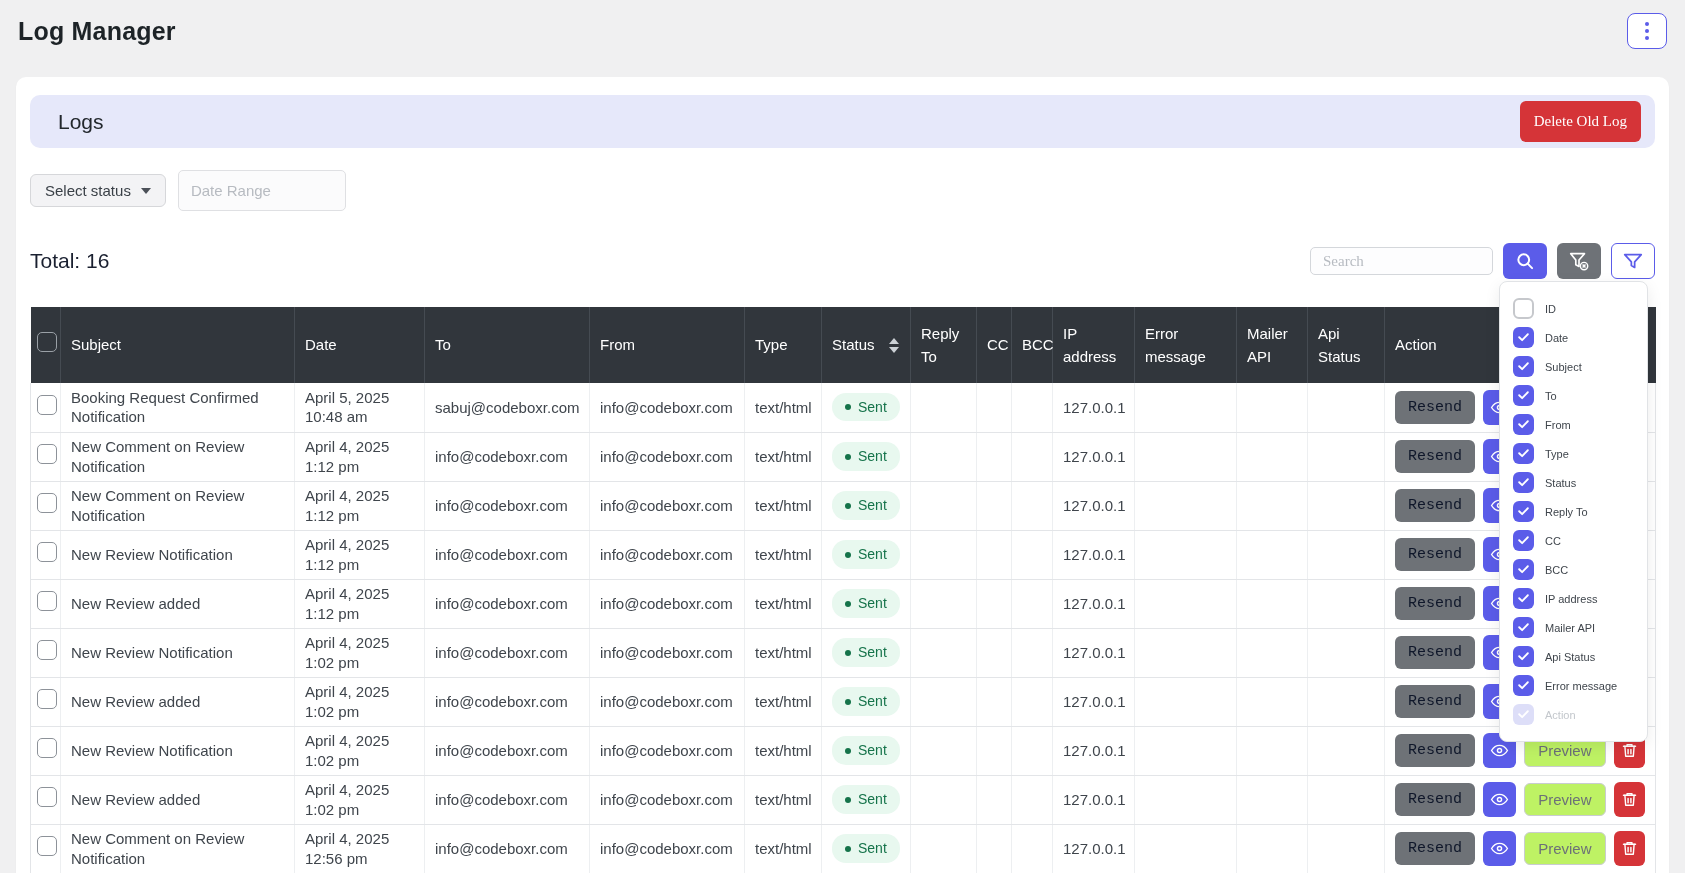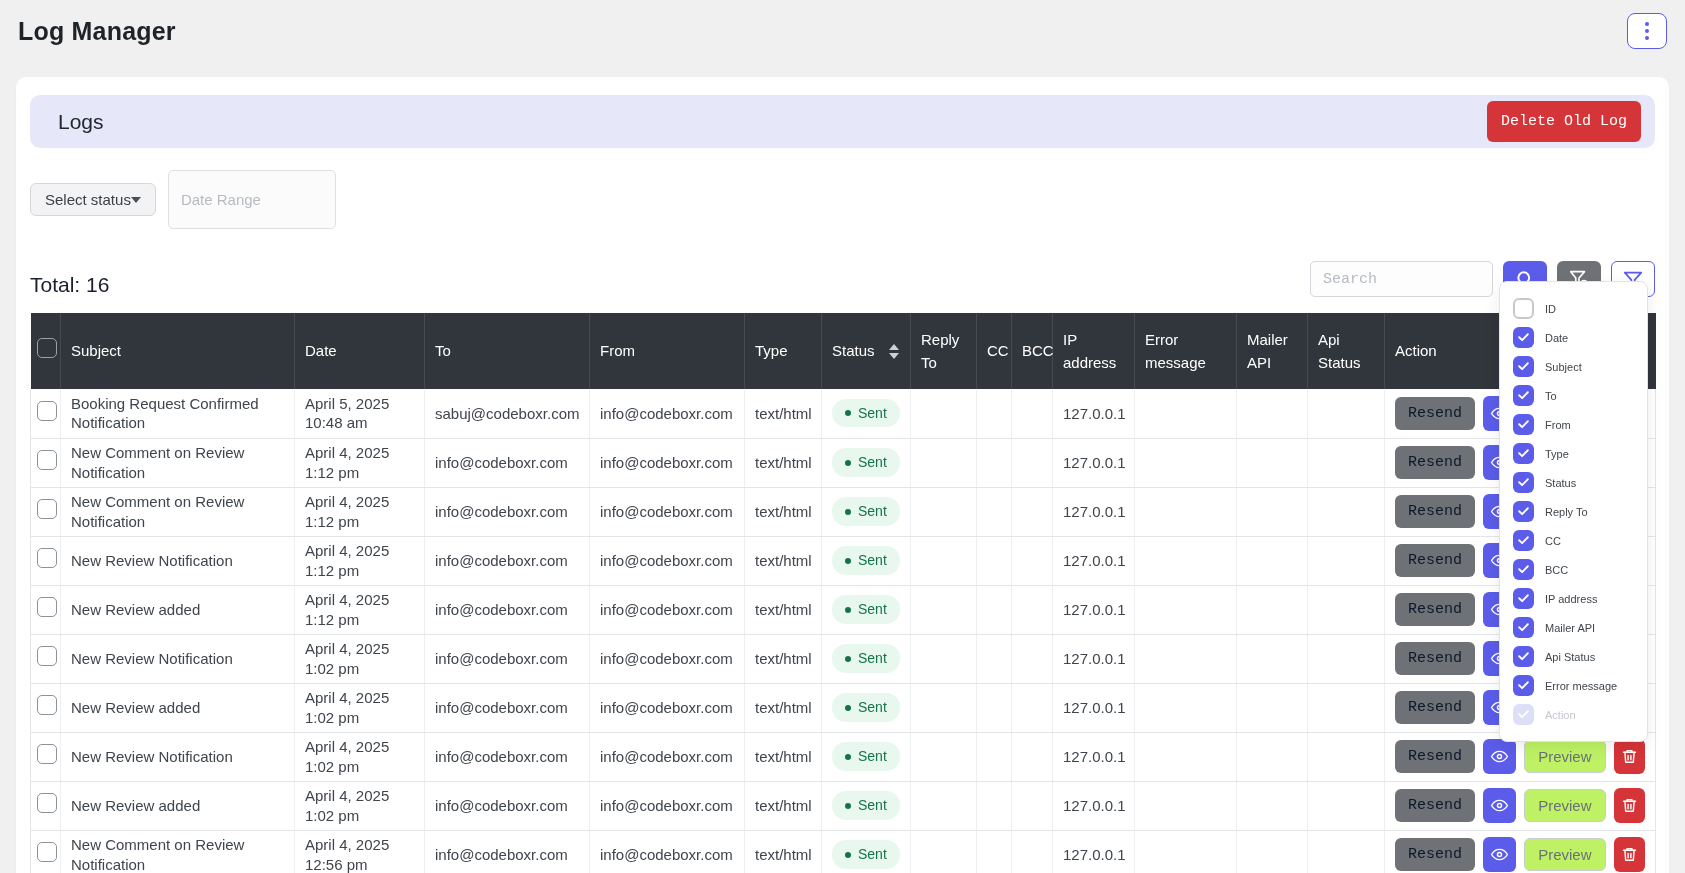--- a/index.html
+++ b/index.html
@@ -18,36 +18,36 @@
   .kebab-btn i { width:4px; height:4px; border-radius:50%; background:var(--accent); }
 
   
   .card { position:absolute; left:16px; right:16px; top:77px; height:810px; background:#fff; border-radius:10px;
     padding:18px 14px 14px; box-shadow:0 1px 2px rgba(0,0,0,.04); }
 
   .logs-panel { height:53px; background:#e6e8fa; border-radius:10px; display:flex; align-items:center;
     justify-content:space-between; padding:0 14px 0 28px; margin-bottom:22px; }
   .logs-title { font-size:21px; color:#23282d; font-weight:500; }
   .delete-btn { background:var(--danger); color:#fff; border:none; border-radius:6px; padding:12px 14px;
-    font-size:15px; font-family:Liberation Mono, monospace; cursor:pointer; }
+    font-size:15px; font-family:Liberation Serif, serif; cursor:pointer; }
 
   .filters { display:flex; gap:12px; align-items:center; }
-  .filter-select { display:flex; align-items:center; background:#f3f3f5; border:1px solid #d6d7da;
+  .filter-select { display:flex; align-items:center; gap:10px; background:#f3f3f5; border:1px solid #d6d7da;
     border-radius:6px; padding:7px 14px; font-size:15px; color:#3a4047; cursor:pointer; }
   .caret-down { width:0; height:0; border-left:5px solid transparent; border-right:5px solid transparent;
     border-top:6px solid #4b5058; }
-  .date-input { width:168px; background:#fbfbfc; border:1px solid #dfe0e3; border-radius:5px; padding:20px 12px;
+  .date-input { width:168px; background:#fbfbfc; border:1px solid #dfe0e3; border-radius:5px; padding:11px 12px;
     font-size:15px; font-family:inherit; color:#3c434a; }
   .date-input::placeholder { color:#b7bbc1; }
 
-  .toolbar { display:flex; align-items:flex-end; justify-content:space-between; margin:32px 0 16px; }
+  .toolbar { display:flex; align-items:center; justify-content:space-between; margin:32px 0 28px; }
   .total { font-size:21px; color:#1a2030; }
   .search-group { display:flex; align-items:center; gap:10px; }
-  .search-input { width:183px; height:36px; background:#fdfdfe; border:1px solid #d4d7db; border-radius:5px;
-    padding:0 12px; font-size:15px; font-family:Liberation Mono, monospace; color:#3c434a; }
+  .search-input { width:183px; height:28px; background:#fdfdfe; border:1px solid #d4d7db; border-radius:5px;
+    padding:0 12px; font-size:15px; font-family:Liberation Serif, serif; color:#3c434a; }
   .search-input::placeholder { color:#b7bbc1; }
   .icon-btn { width:44px; height:36px; border-radius:6px; border:none; display:flex; align-items:center;
     justify-content:center; cursor:pointer; }
   .btn-search { background:var(--accent); }
   .btn-clear { background:var(--graybtn); }
   .btn-filter { background:#fff; border:1.5px solid var(--accent); }
 
   
   table { border-collapse:collapse; table-layout:fixed; width:1625px; }
   thead th { background:var(--headerbg); color:#fff; font-size:15px; font-weight:500; text-align:left;

